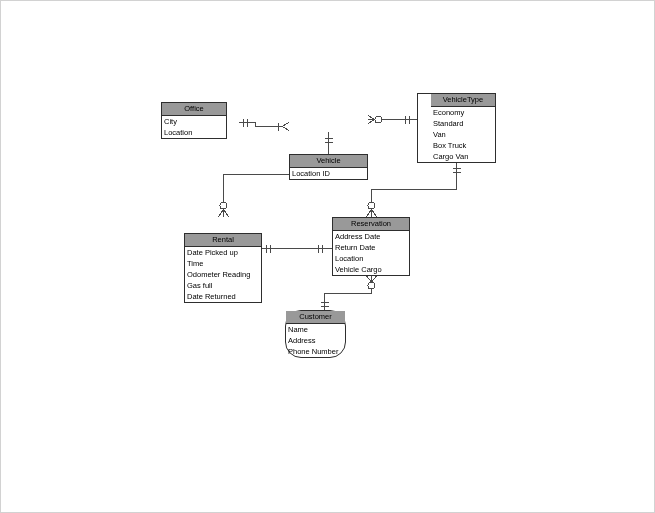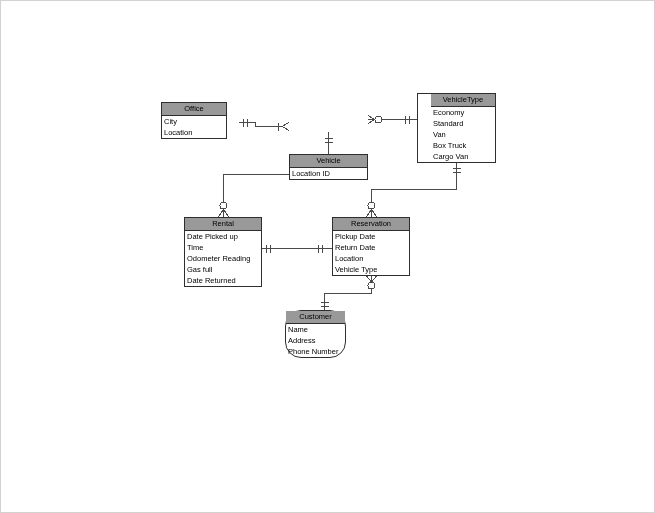--- a/index.html
+++ b/index.html
@@ -116,34 +116,34 @@
         <div class="row">Location ID</div>
       </div>
       <div class="entity" style="left: 416px; top: 92px; width: 79px; padding-left: 13px;">
         <div class="hd">VehicleType</div>
         <div class="row">Economy</div>
         <div class="row">Standard</div>
         <div class="row">Van</div>
         <div class="row">Box Truck</div>
         <div class="row">Cargo Van</div>
       </div>
-      <div class="entity" style="left: 183px; top: 216px; width: 78px;">
+      <div class="entity" style="left: 183px; top: 232px; width: 78px;">
         <div class="hd">Rental</div>
         <div class="row">Date Picked up</div>
         <div class="row">Time</div>
         <div class="row">Odometer Reading</div>
         <div class="row">Gas full</div>
         <div class="row">Date Returned</div>
       </div>
       <div class="entity" style="left: 331px; top: 216px; width: 78px;">
         <div class="hd">Reservation</div>
-        <div class="row">Pickup Date</div>
+        <div class="row">Address Date</div>
         <div class="row">Return Date</div>
         <div class="row">Location</div>
-        <div class="row">Vehicle Type</div>
+        <div class="row">Vehicle Cargo</div>
       </div>
       <div class="entity" style="left: 284px; top: 309px; width: 61px; border-radius: 16px;">
         <div class="hd">Customer</div>
         <div class="row">Name</div>
         <div class="row">Address</div>
         <div class="row">Phone Number</div>
       </div>
     </div>
 </div>
 

